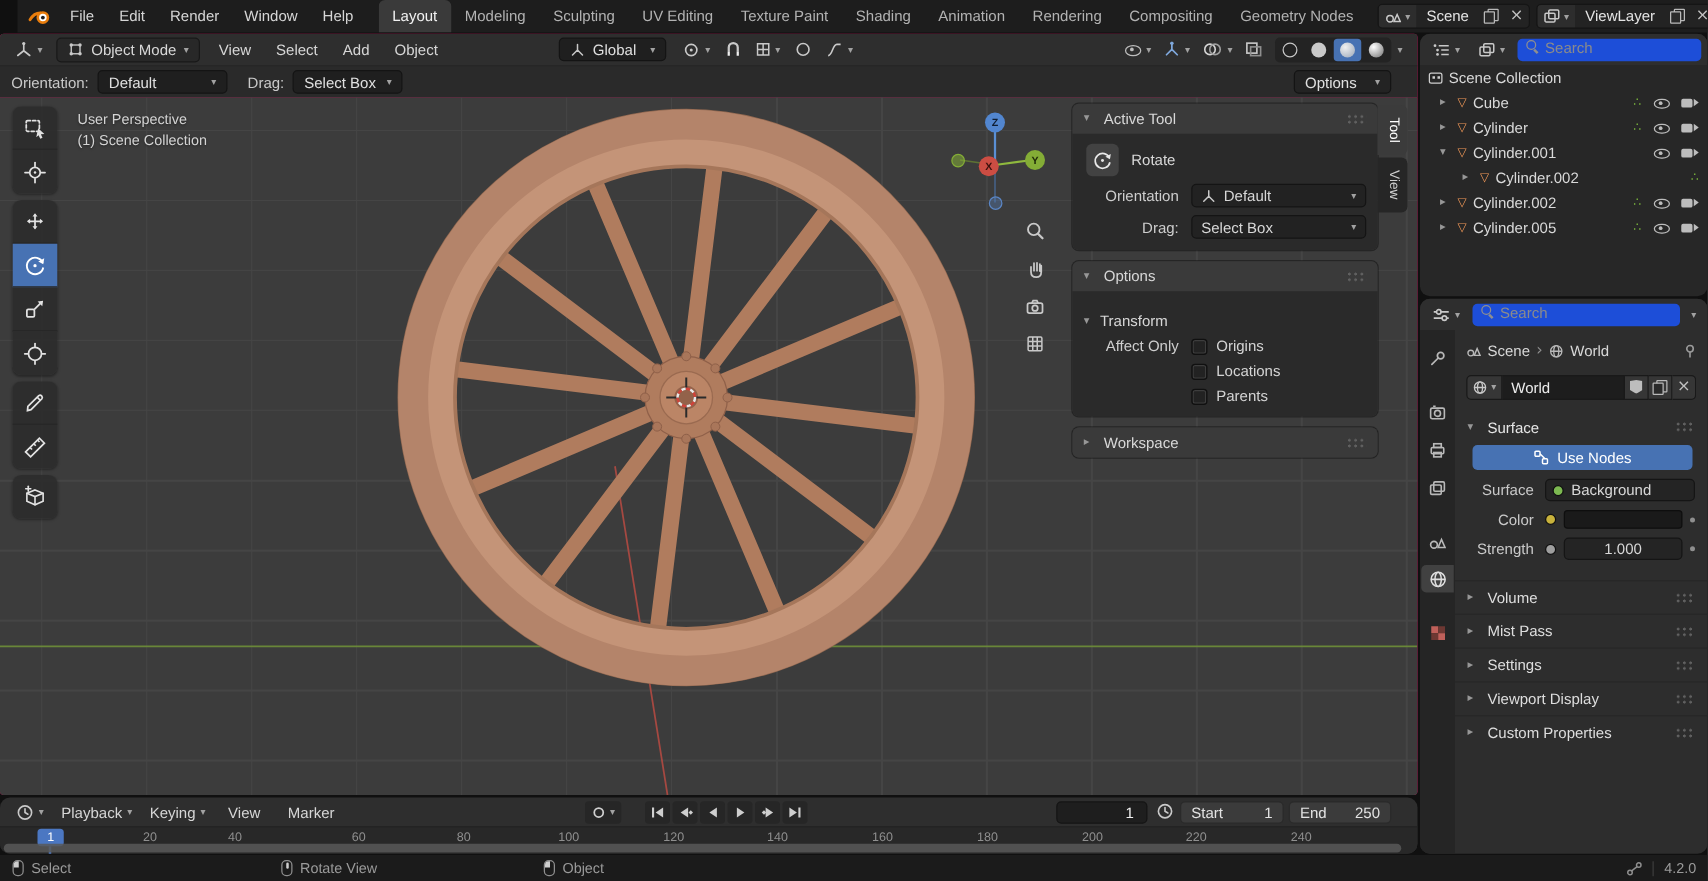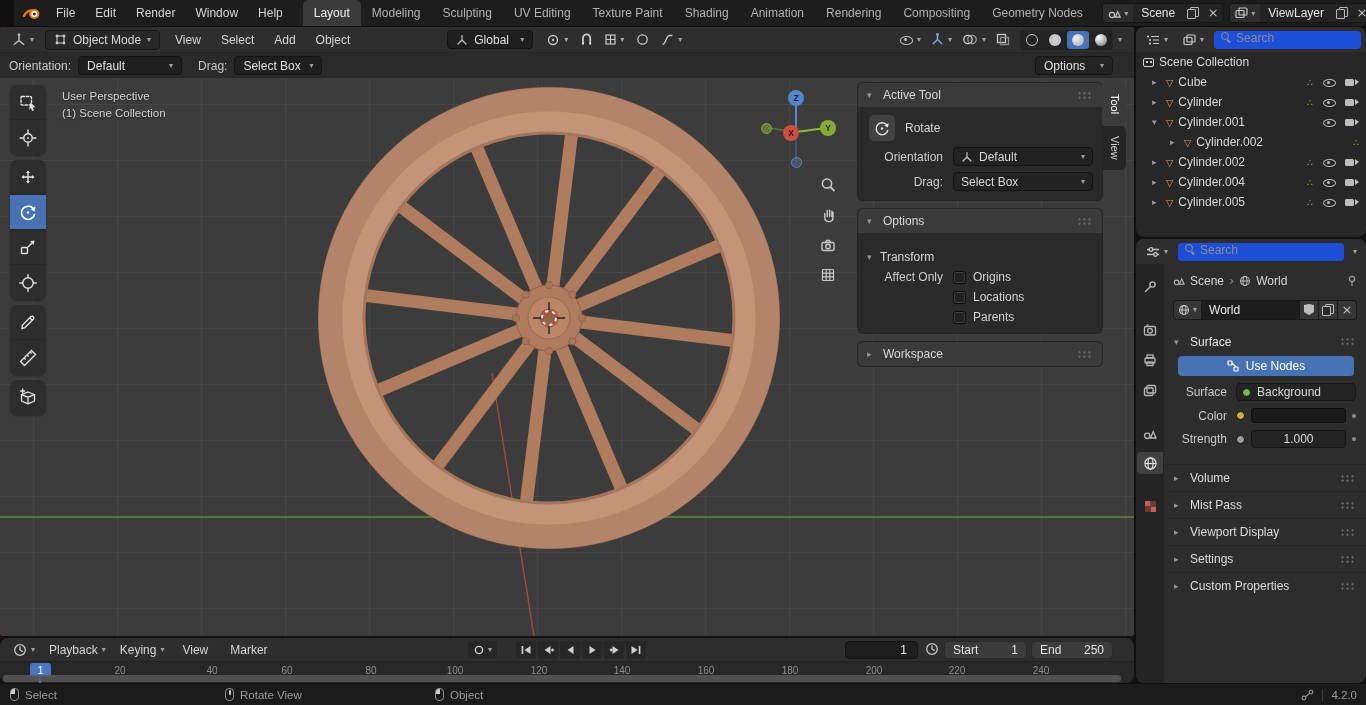--- a/index.html
+++ b/index.html
@@ -685,21 +685,21 @@
         <span>Start</span>
         <span>1</span>
       </span>
       <span class="rangef" id="endf">
         <span>End</span>
         <span>250</span>
       </span>
     </div>
     <div id="tlr">
       <span class="tick" style="left:120px">20</span>
-      <span class="tick" style="left:212px">40</span>
+      <span class="tick" style="left:188px">40</span>
       <span class="tick" style="left:287px">60</span>
       <span class="tick" style="left:371px">80</span>
       <span class="tick" style="left:455px">100</span>
       <span class="tick" style="left:539px">120</span>
       <span class="tick" style="left:622px">140</span>
       <span class="tick" style="left:706px">160</span>
       <span class="tick" style="left:790px">180</span>
       <span class="tick" style="left:874px">200</span>
       <span class="tick" style="left:957px">220</span>
       <span class="tick" style="left:1041px">240</span>
@@ -781,30 +781,20 @@
       <span>Cylinder.002</span>
       <span class="ol-right">
           <span class="d3"></span>
           <span class="eye"></span>
           <span class="cam"></span>
         </span>
     </div>
     <div class="ol-row" style="padding-left:16px">
       <span class="chev"></span>
       <span class="tri"></span>
-      <span>Cylinder.004</span>
-      <span class="ol-right">
-          <span class="d3"></span>
-          <span class="eye"></span>
-          <span class="cam"></span>
-        </span>
-    </div>
-    <div class="ol-row" style="padding-left:16px">
-      <span class="chev"></span>
-      <span class="tri"></span>
       <span>Cylinder.005</span>
       <span class="ol-right">
           <span class="d3"></span>
           <span class="eye"></span>
           <span class="cam"></span>
         </span>
     </div>
   </section>
 
   <section id="pr">
@@ -962,26 +952,26 @@
           <span>Volume</span>
           <span class="grip"></span>
         </div>
         <div class="cpan">
           <span class="chev"></span>
           <span>Mist Pass</span>
           <span class="grip"></span>
         </div>
         <div class="cpan">
           <span class="chev"></span>
-          <span>Viewport Display</span>
+          <span>Settings</span>
           <span class="grip"></span>
         </div>
         <div class="cpan">
           <span class="chev"></span>
-          <span>Settings</span>
+          <span>Viewport Display</span>
           <span class="grip"></span>
         </div>
         <div class="cpan">
           <span class="chev"></span>
           <span>Custom Properties</span>
           <span class="grip"></span>
         </div>
       </div>
     </div>
   </section>

